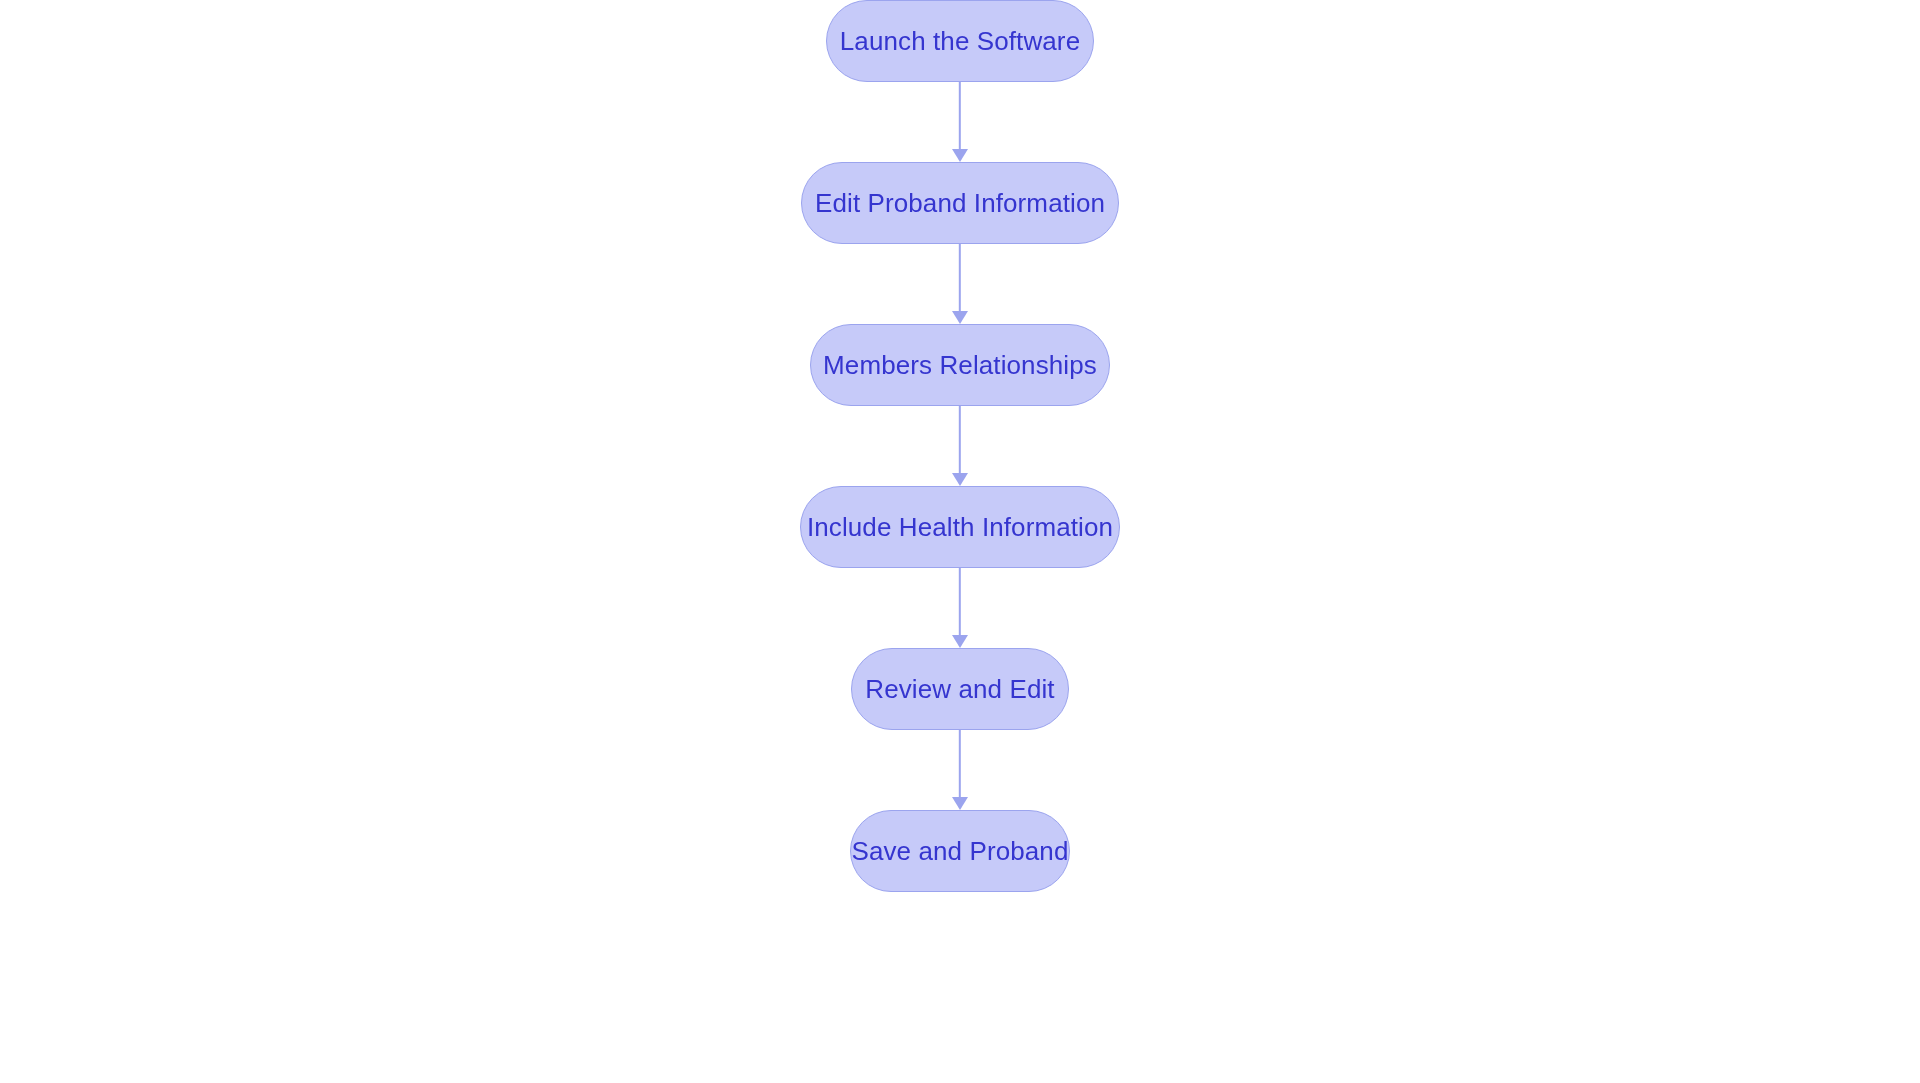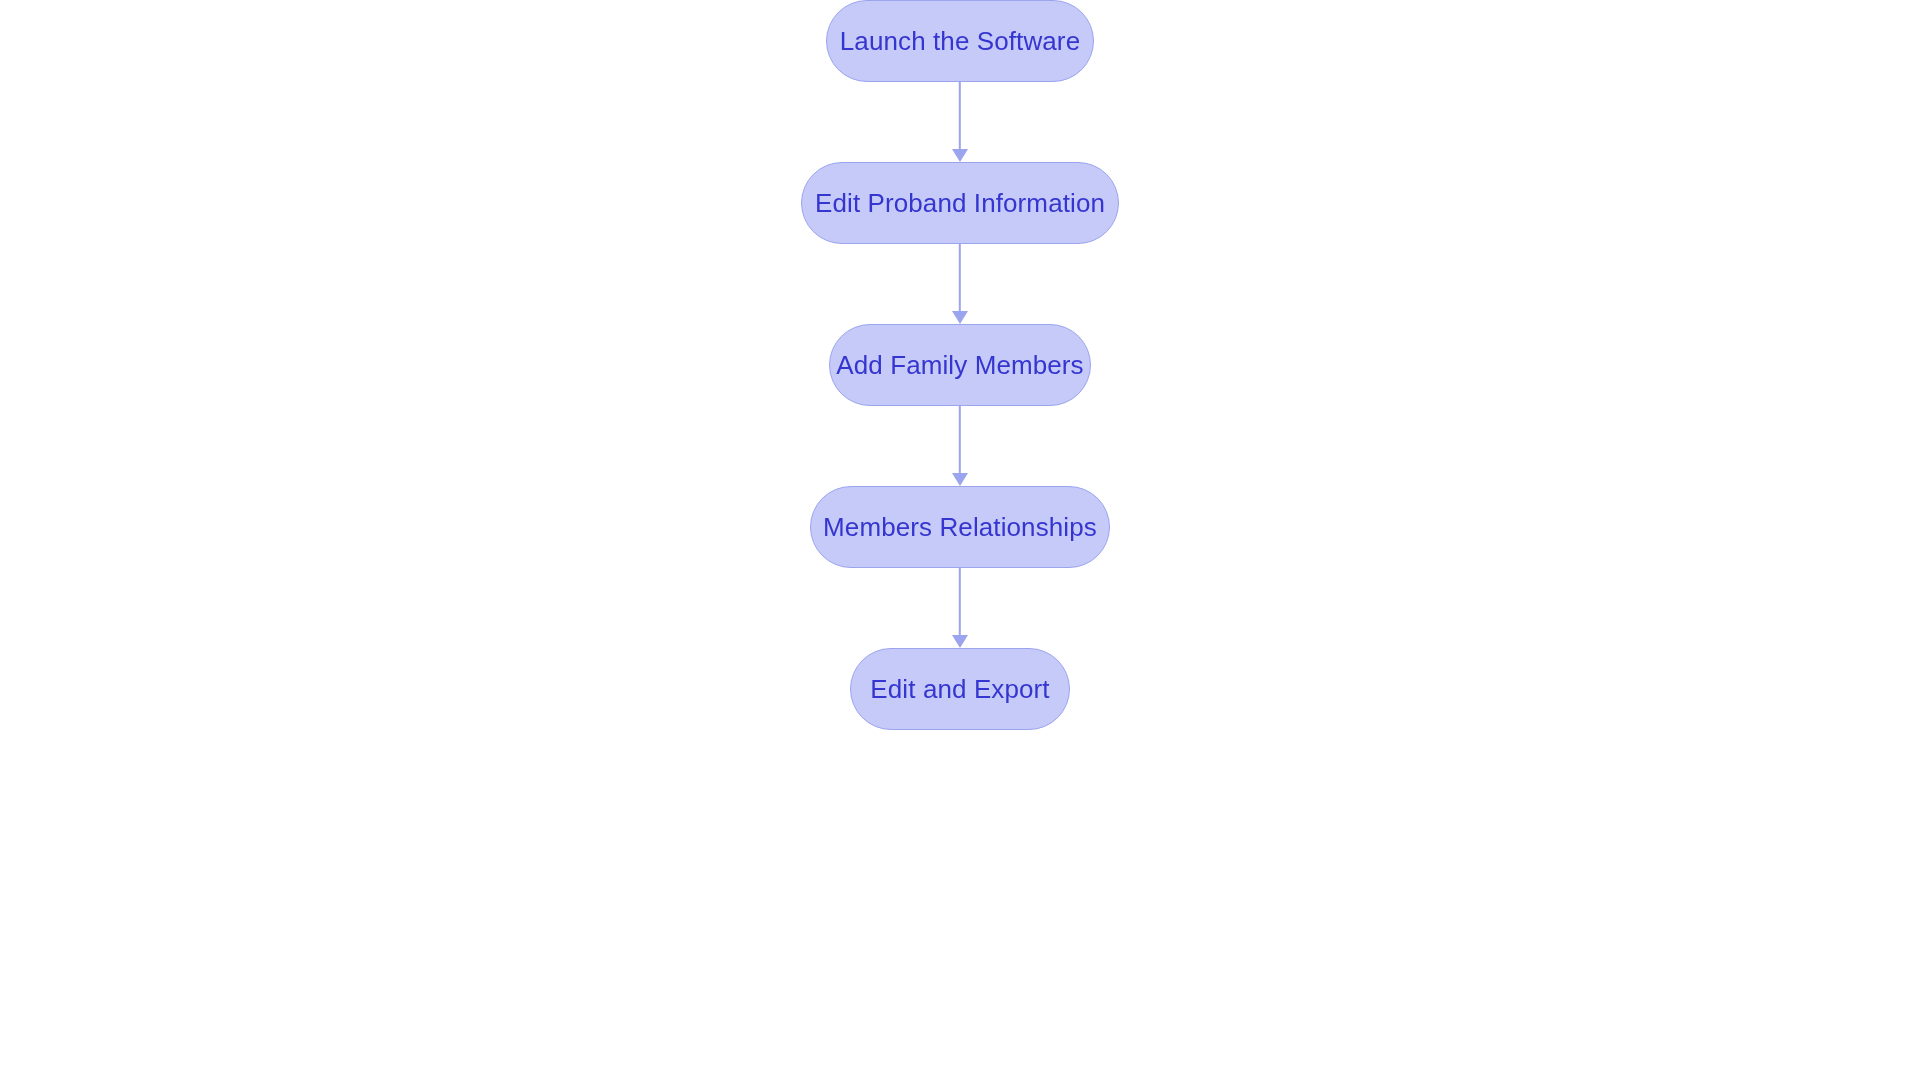--- a/index.html
+++ b/index.html
@@ -102,41 +102,50 @@
   <div class="flow-step">
     <div class="node w-1">
       <span>Edit Proband Information</span>
     </div>
     <div class="connector">
       <div class="stem"></div>
       <div class="head"></div>
     </div>
   </div>
 
-  <div class="flow-step">
-    <div class="node w-2">
-      <span>Add Family Members</span>
-    </div>
-    <div class="connector">
-      <div class="stem"></div>
-      <div class="head"></div>
-    </div>
-  </div>
 
   <div class="flow-step">
     <div class="node w-3">
       <span>Members Relationships</span>
     </div>
     <div class="connector">
       <div class="stem"></div>
       <div class="head"></div>
     </div>
   </div>
 
+  <div class="flow-step">
+    <div class="node w-4">
+      <span>Include Health Information</span>
+    </div>
+    <div class="connector">
+      <div class="stem"></div>
+      <div class="head"></div>
+    </div>
+  </div>
 
+  <div class="flow-step">
+    <div class="node w-5">
+      <span>Review and Edit</span>
+    </div>
+    <div class="connector">
+      <div class="stem"></div>
+      <div class="head"></div>
+    </div>
+  </div>
 
   <div class="flow-step">
     <div class="node w-6">
-      <span>Edit and Export</span>
+      <span>Save and Proband</span>
     </div>
   </div>
 
 </div>
 
 </body></html>

